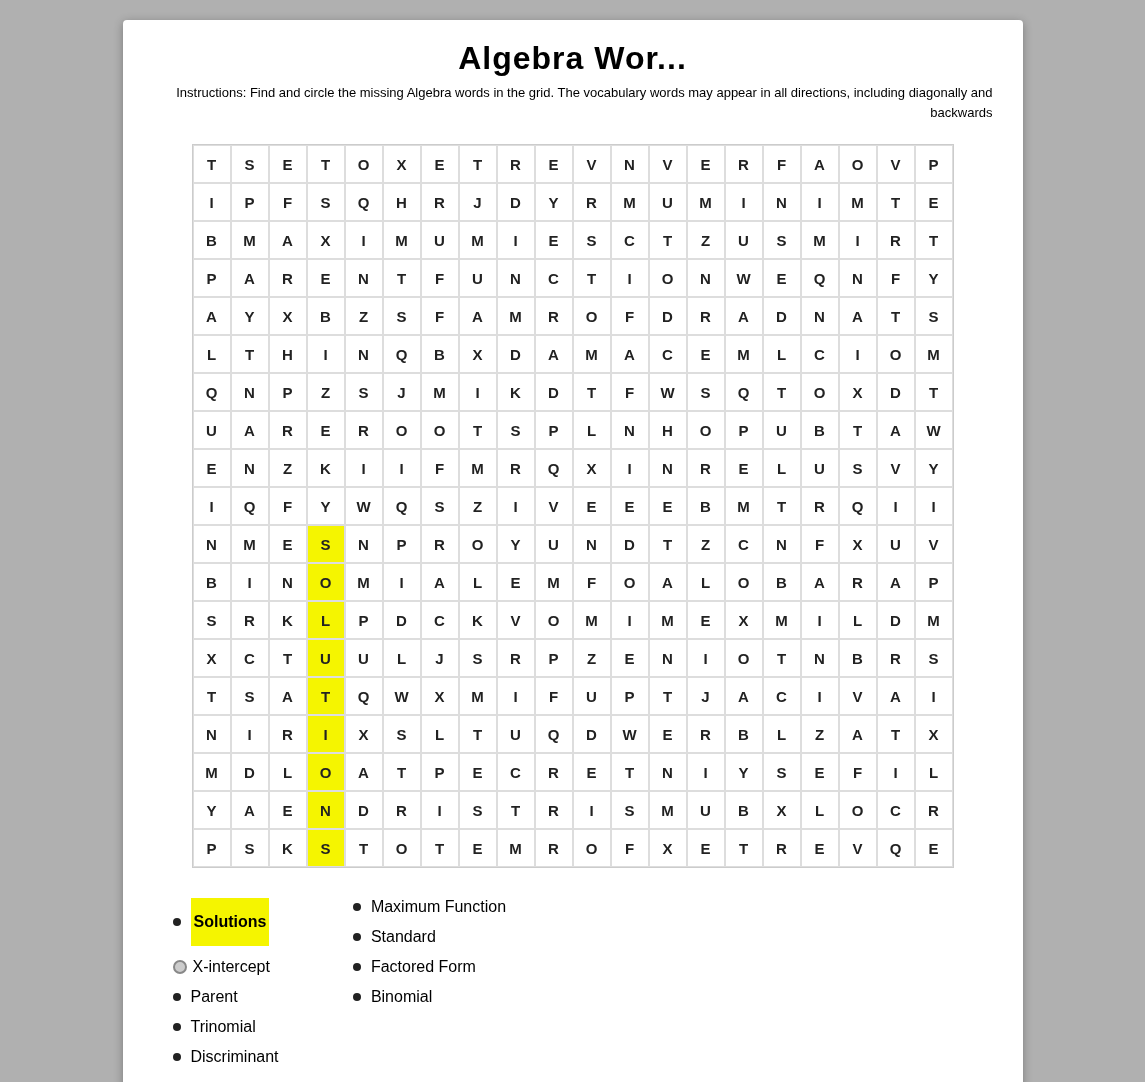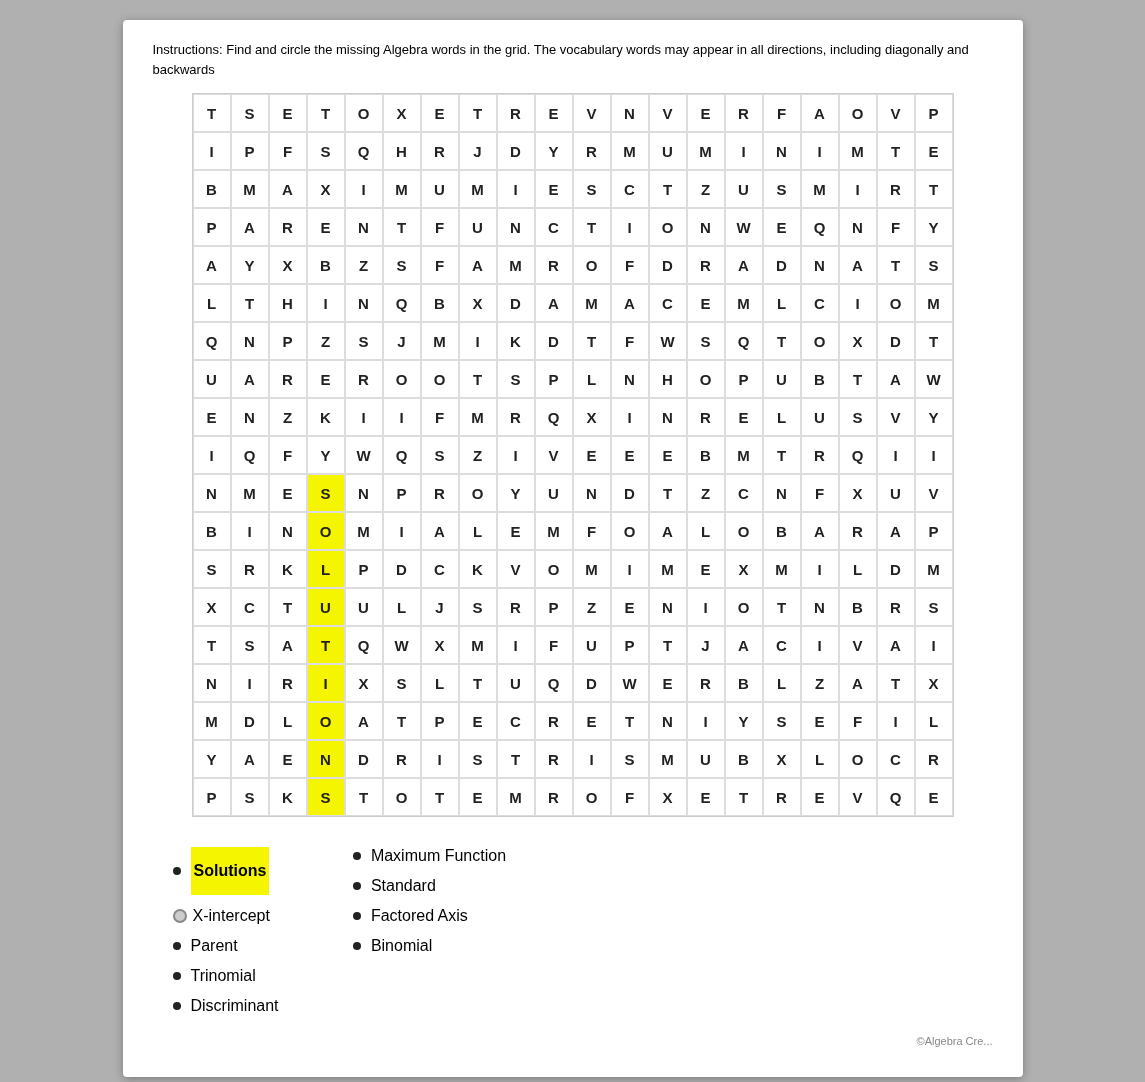--- a/index.html
+++ b/index.html
@@ -20,23 +20,23 @@
       box-shadow: 0 2px 10px rgba(0,0,0,0.3);
     }
     .title {
       text-align: center;
       font-size: 32px;
       font-weight: bold;
       margin-bottom: 6px;
       letter-spacing: 1px;
     }
     .instructions {
-      text-align: left;
+      text-align: right;
       font-size: 13px;
-      margin-bottom: 14px;
+      margin-bottom: 22px;
       line-height: 1.5;
     }
     .grid-container {
       display: flex;
       justify-content: center;
       margin-bottom: 20px;
     }
     .grid {
       display: grid;
       grid-template-columns: repeat(20, 38px);
@@ -102,20 +102,21 @@
       text-align: right;
       font-size: 11px;
       color: #888;
       margin-top: 8px;
     }
   </style>
 </head>
 <body>
 
 <div class="page">
+  <div class="title">Algebra Wor...</div>
   <div class="instructions">Instructions: Find and circle the missing Algebra words in the grid. The vocabulary
 words may appear in all directions, including diagonally and backwards</div>
 
   <div class="grid-container">
     <div class="grid" id="grid">
         <div class="cell">T</div>
         <div class="cell">S</div>
         <div class="cell">E</div>
         <div class="cell">T</div>
         <div class="cell">O</div>
@@ -524,21 +525,21 @@
         <div class="vocab-item">
           <span class="bullet"></span>
           <span>Maximum Function</span>
         </div>
         <div class="vocab-item">
           <span class="bullet"></span>
           <span>Standard</span>
         </div>
         <div class="vocab-item">
           <span class="bullet"></span>
-          <span>Factored Axis</span>
+          <span>Factored Form</span>
         </div>
         <div class="vocab-item">
           <span class="bullet"></span>
           <span>Binomial</span>
         </div>
       </div>
     </div>
 
   <div class="copyright">©Algebra Cre...</div>
 </div>

